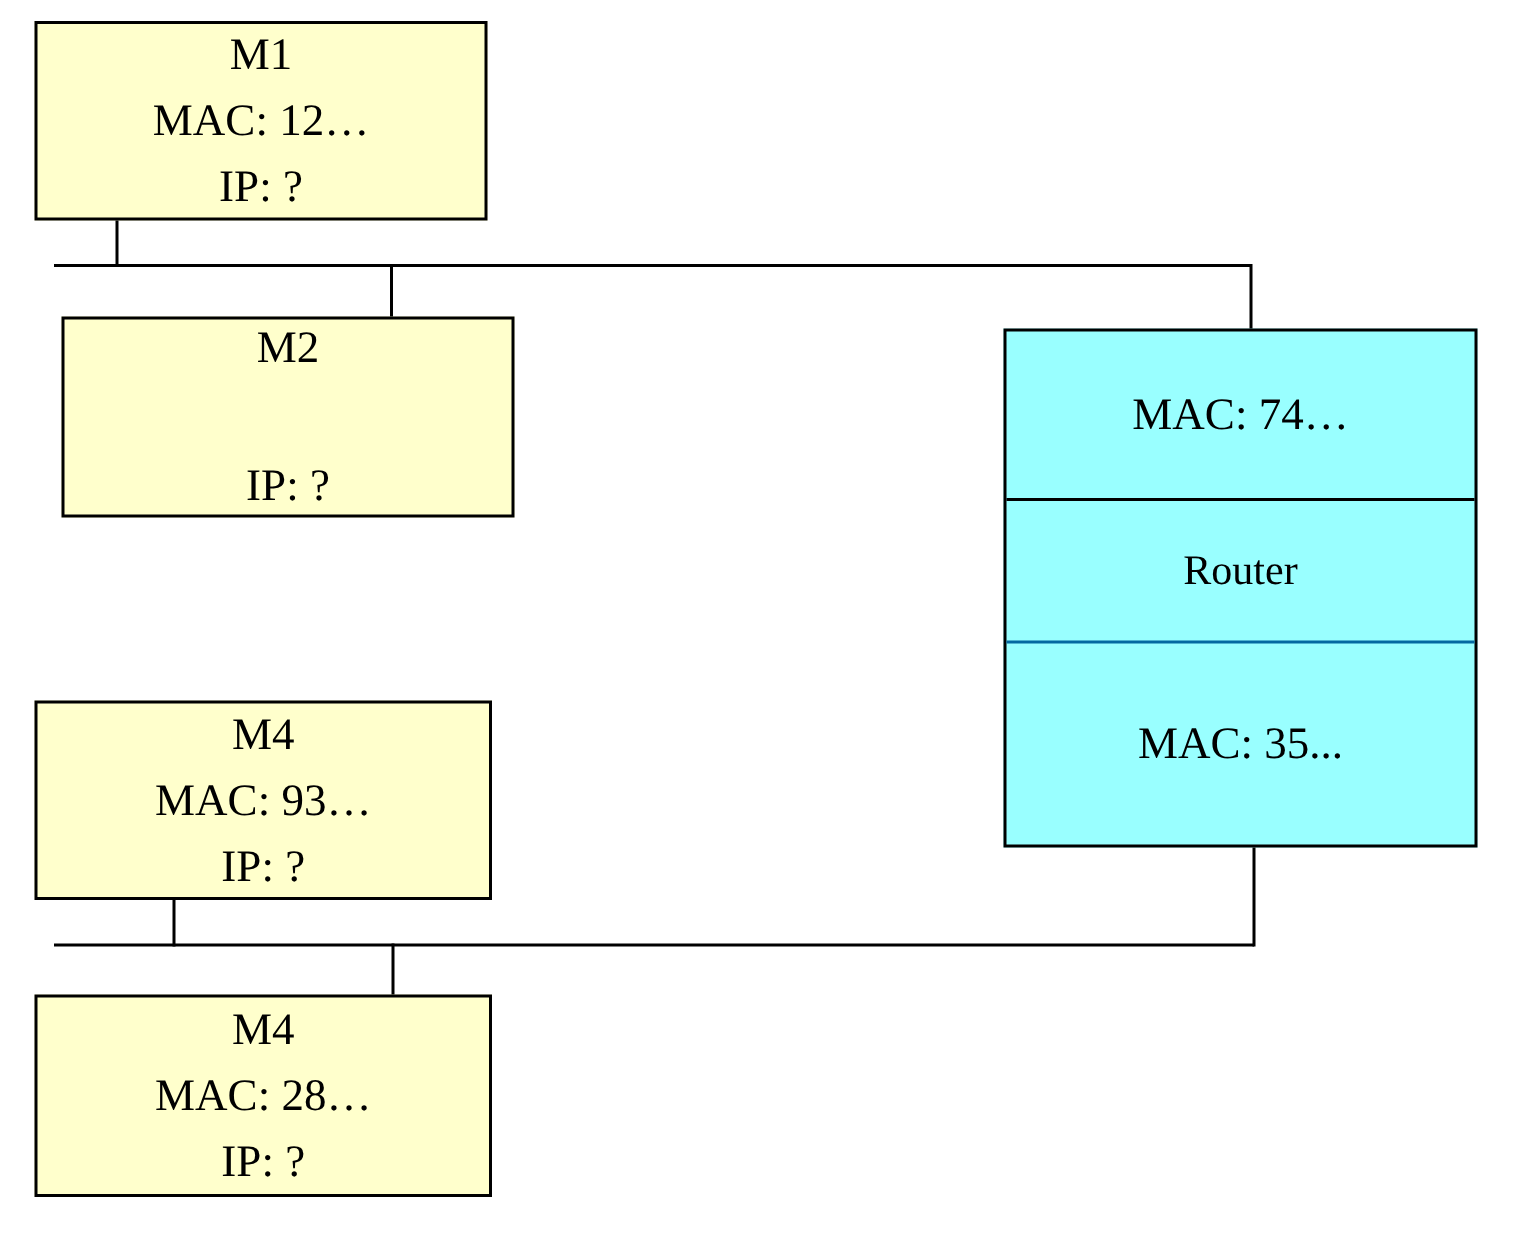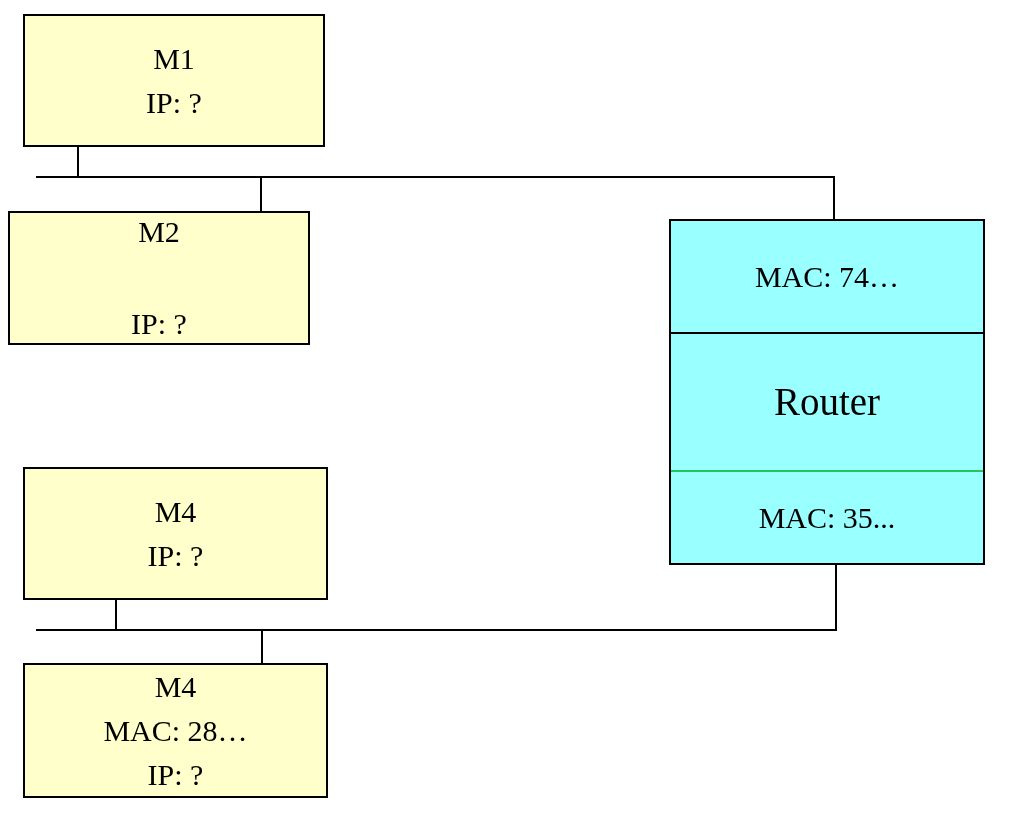--- a/index.html
+++ b/index.html
@@ -39,53 +39,54 @@
   .router-section {
     display: flex;
     flex-direction: column;
     justify-content: center;
     align-items: center;
     text-align: center;
     font-size: 30px;
     line-height: 46px;
   }
   .router-section.iface-top    { height: 113px; border-bottom: 2px solid #000000; }
-  .router-section.label-mid    { height: 138px; border-bottom: 2px solid #22c55e; font-size: 39px; }
+  .router-section.label-mid    { height: 95px; border-bottom: 2px solid #0369a1; font-size: 28px; }
   .router-section.iface-bottom { flex: 1; text-align: right; }
   .hline {
     position: absolute;
     height: 2px;
     background: #000000;
   }
   .vline {
     position: absolute;
     width: 2px;
     background: #000000;
   }
   
   #host-m1  { left: 23px;  top: 14px;  width: 302px; height: 133px; }
-  #host-m2  { left: 8px;  top: 211px; width: 302px; height: 134px; gap: 48px; }
+  #host-m2  { left: 41px;  top: 211px; width: 302px; height: 134px; gap: 48px; }
   #host-m4a { left: 23px;  top: 467px; width: 305px; height: 133px; }
   #host-m4b { left: 23px;  top: 663px; width: 305px; height: 135px; }
   #bus-1 { left: 36px; top: 176px; width: 798px; }
   #bus-2 { left: 36px; top: 629px; width: 800px; }
   #conn-m1-bus1     { left: 77px;  top: 147px; height: 31px; }
   #conn-bus1-m2     { left: 260px; top: 176px; height: 37px; }
   #conn-bus1-router { left: 833px; top: 176px; height: 45px; }
   #conn-m4a-bus2    { left: 115px; top: 600px; height: 31px; }
   #conn-bus2-m4b    { left: 261px; top: 629px; height: 36px; }
   #conn-router-bus2 { left: 835px; top: 565px; height: 66px; }
 </style>
 </head>
 <body>
 
 <div class="canvas">
 
   <div class="host-box" id="host-m1">
     <div>M1</div>
+    <div>MAC: 12…</div>
     <div>IP: ?</div>
   </div>
 
   <div class="hline" id="bus-1"></div>
   <div class="vline" id="conn-m1-bus1"></div>
   <div class="vline" id="conn-bus1-m2"></div>
   <div class="vline" id="conn-bus1-router"></div>
 
   <div class="host-box" id="host-m2">
     <div>M2</div>
@@ -97,20 +98,21 @@
       <div>MAC: 74…</div>
     </div>
     <div class="router-section label-mid">Router</div>
     <div class="router-section iface-bottom">
       <div>MAC: 35...</div>
     </div>
   </div>
 
   <div class="host-box" id="host-m4a">
     <div>M4</div>
+    <div>MAC: 93…</div>
     <div>IP: ?</div>
   </div>
 
   <div class="hline" id="bus-2"></div>
   <div class="vline" id="conn-m4a-bus2"></div>
   <div class="vline" id="conn-bus2-m4b"></div>
   <div class="vline" id="conn-router-bus2"></div>
 
   <div class="host-box" id="host-m4b">
     <div>M4</div>

